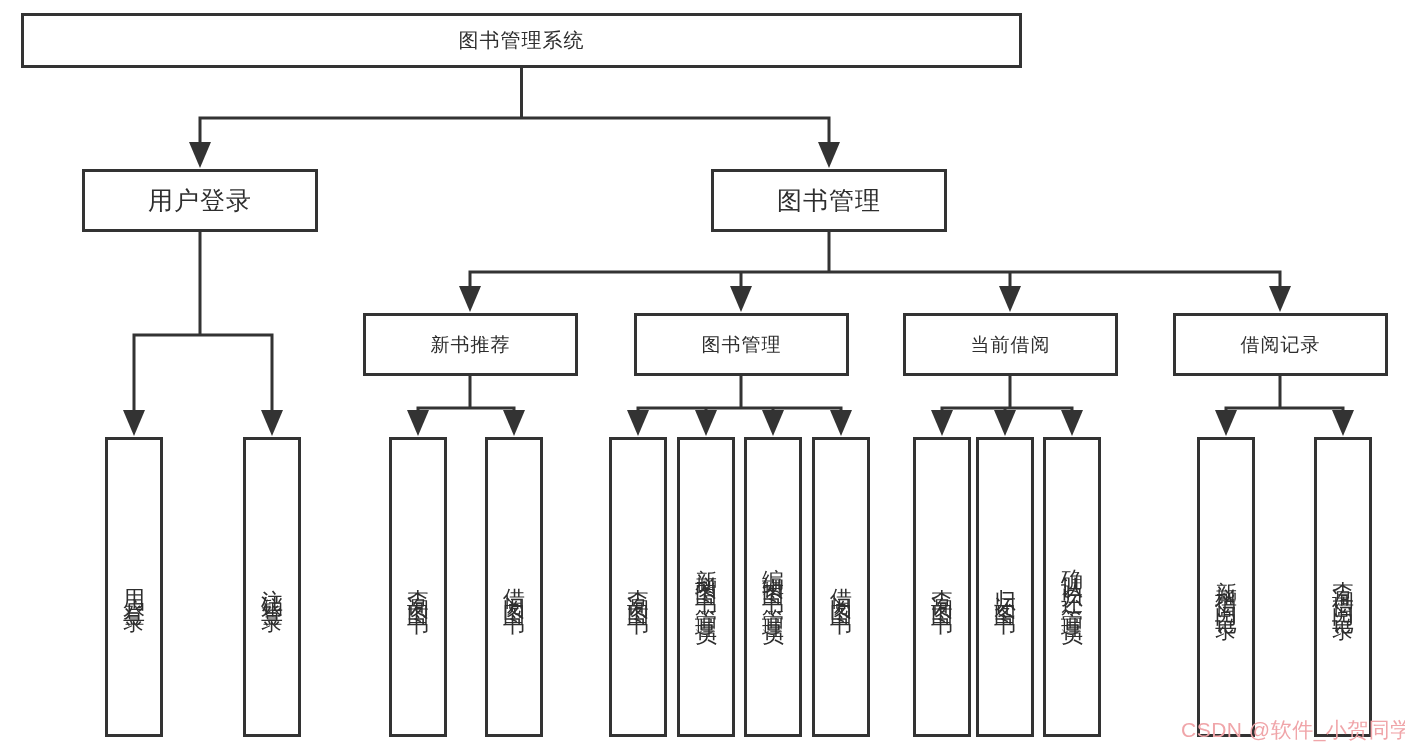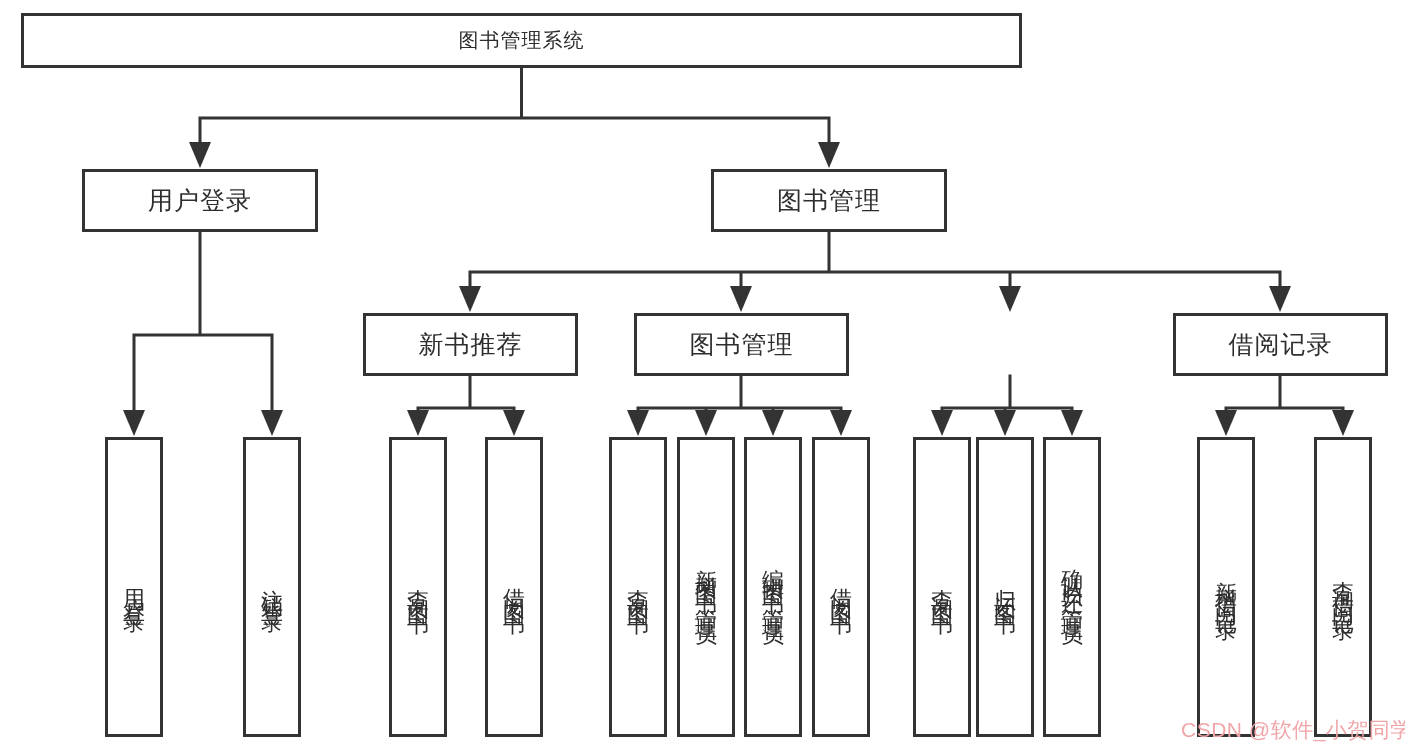--- a/index.html
+++ b/index.html
@@ -23,21 +23,21 @@
     border: 3px solid #333333;
     background: #ffffff;
     display: flex;
     align-items: center;
     justify-content: center;
     letter-spacing: 1px;
     white-space: nowrap;
   }
   .root  { left: 21px;  top: 13px;  width: 1001px; height: 55px; font-size: 20px; }
   .lvl2  { top: 169px; width: 236px; height: 63px; font-size: 25px; }
-  .lvl3  { top: 313px; width: 215px; height: 63px; font-size: 25px; }
+  .lvl3  { top: 313px; width: 215px; height: 63px; font-size: 19px; }
   .leaf {
     position: absolute;
     top: 437px;
     width: 58px;
     height: 300px;
     box-sizing: border-box;
     border: 3px solid #333333;
     background: #ffffff;
     display: flex;
     align-items: center;
@@ -112,20 +112,21 @@
     <use href="#ah" x="1343" y="436"></use>
   </svg>
 
   <div class="hbox root">图书管理系统</div>
 
   <div class="hbox lvl2" style="left:82px">用户登录</div>
   <div class="hbox lvl2" style="left:711px">图书管理</div>
 
   <div class="hbox lvl3" style="left:363px">新书推荐</div>
   <div class="hbox lvl3" style="left:634px">图书管理</div>
+  <div class="hbox lvl3" style="left:903px">当前借阅</div>
   <div class="hbox lvl3" style="left:1173px">借阅记录</div>
 
   <div class="leaf" style="left:105px">用户登录</div>
   <div class="leaf" style="left:243px">注销登录</div>
 
   <div class="leaf" style="left:389px">查询图书</div>
   <div class="leaf" style="left:485px">借阅图书</div>
 
   <div class="leaf" style="left:609px">查询图书</div>
   <div class="leaf" style="left:677px">新增图书（管理员）</div>

